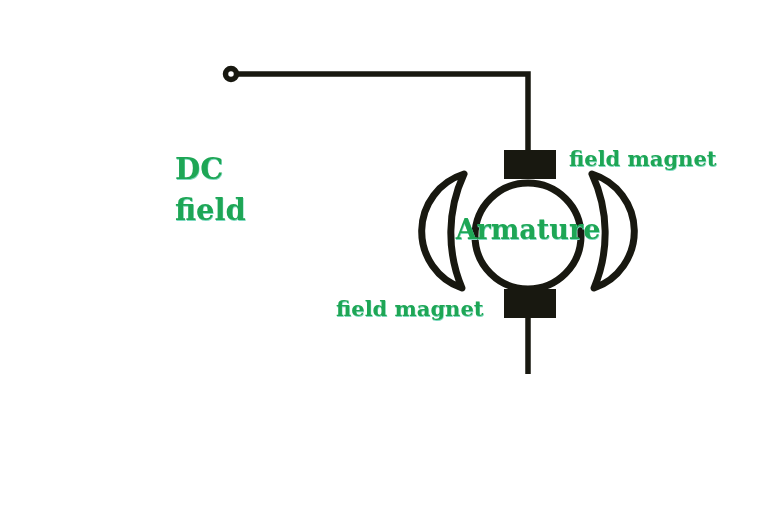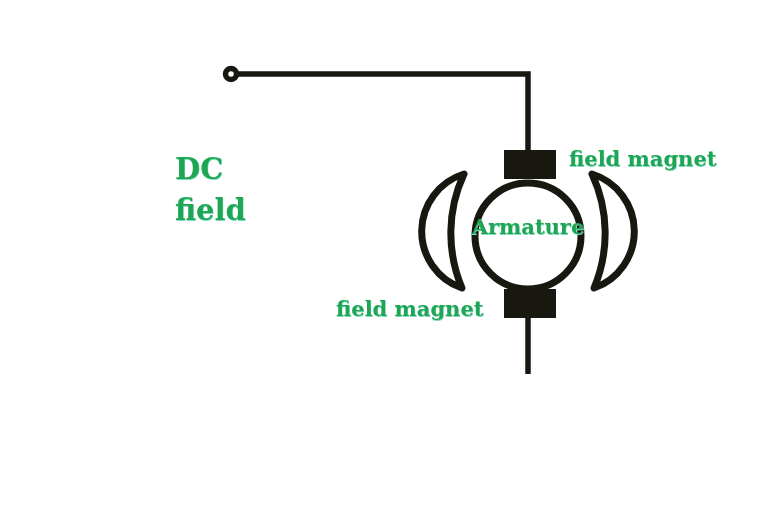--- a/index.html
+++ b/index.html
@@ -32,21 +32,21 @@
     left: 569px; top: 146px;
     font-size: 21px;
   }
   .field-magnet-bottom-left {
     left: 336px; top: 296px;
     font-size: 21px;
   }
   .armature-label {
     left: 528px; top: 214px;
     transform: translateX(-50%);
-    font-size: 21px;
+    font-size: 27px;
     text-align: right;
   }
   
   .logo {
     position: absolute;
     left: 453px; top: 441px;
     display: flex;
     align-items: center;
     font-family: "Liberation Sans", sans-serif;
     color: #1e2b52;

